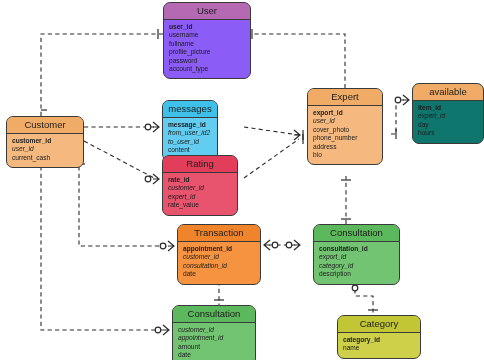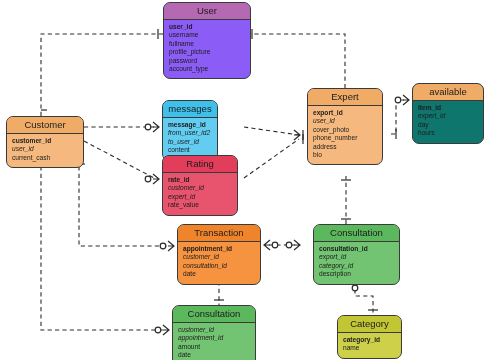--- a/index.html
+++ b/index.html
@@ -182,21 +182,21 @@
       </div>
       <div class="entity" style="left: 172px; top: 305px; width: 84px; min-height: 50px; background: rgb(114, 196, 114);">
         <div class="etitle" style="background: rgb(92, 184, 92);">Consultation</div>
         <div class="ebody">
           <div class="attr fk">customer_id</div>
           <div class="attr fk">appointment_id</div>
           <div class="attr">amount</div>
           <div class="attr">date</div>
         </div>
       </div>
-      <div class="entity" style="left: 337px; top: 315px; width: 65px; min-height: 33px; background: rgb(205, 208, 72);">
+      <div class="entity" style="left: 337px; top: 315px; width: 84px; min-height: 33px; background: rgb(205, 208, 72);">
         <div class="etitle" style="background: rgb(194, 197, 52);">Category</div>
         <div class="ebody">
           <div class="attr pk">category_id</div>
           <div class="attr">name</div>
         </div>
       </div>
     </div>
 
 </div>
 

